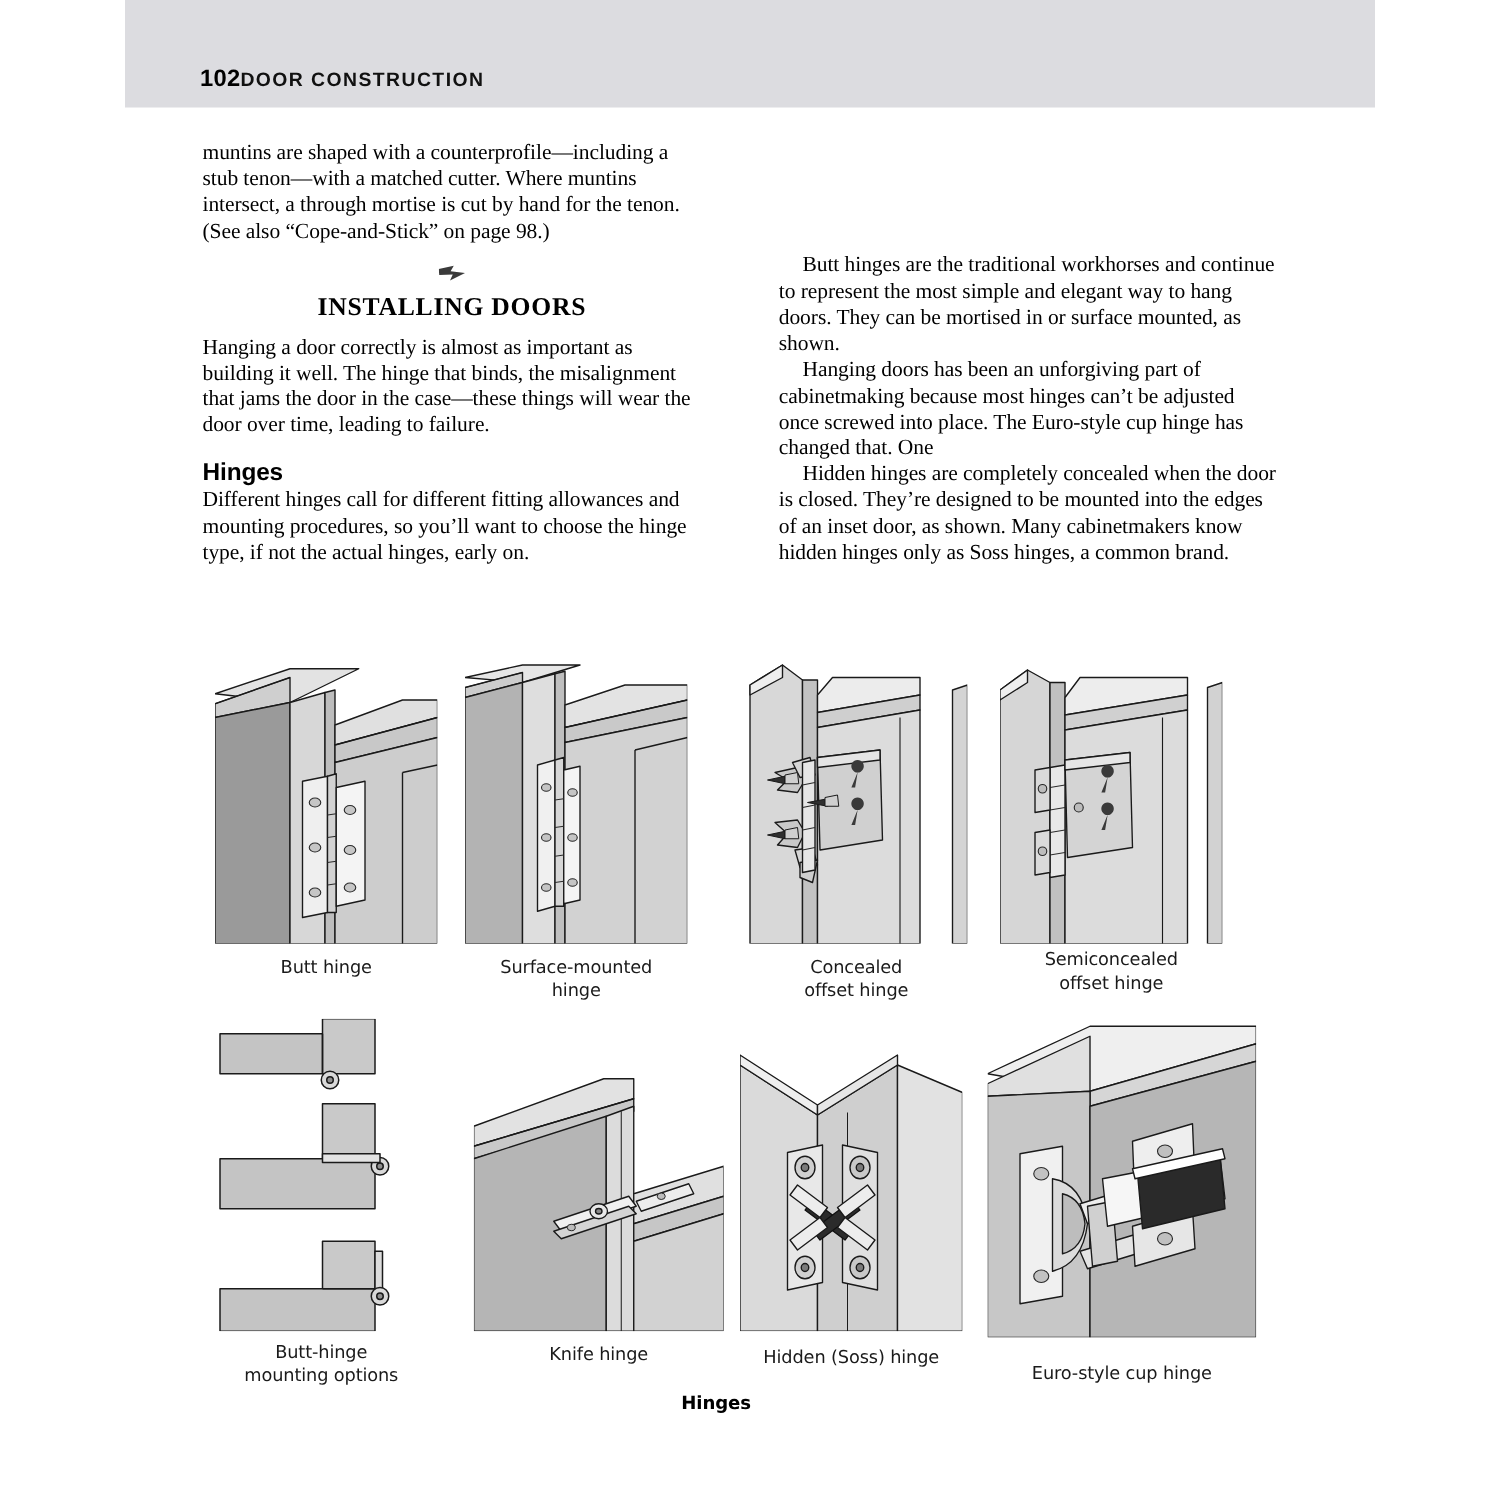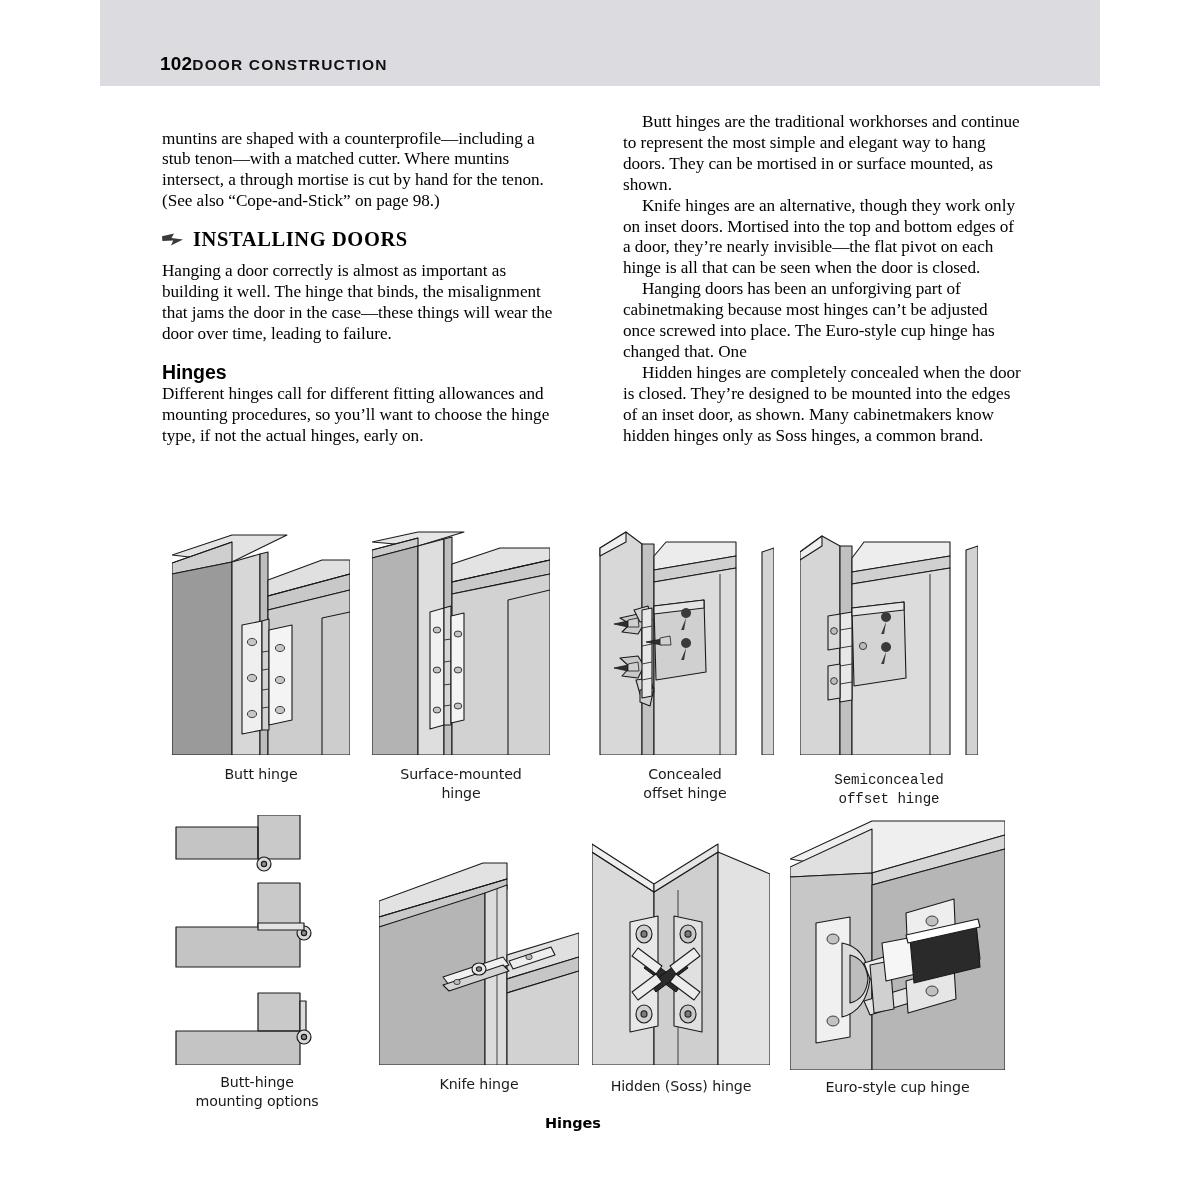--- a/index.html
+++ b/index.html
@@ -80,20 +80,21 @@
   h2.section-heading {
     margin: 0;
     padding: 0;
     font-family: "Liberation Serif", serif;
     font-weight: bold;
     font-size: 20.5px;
     letter-spacing: .6px;
     display: flex;
     align-items: center;
     gap: 10px;
+    flex-direction: column;
   }
   .arrow-bullet {
     display: inline-block;
     width: 21px;
     height: 13px;
     position: relative;
     flex: 0 0 auto;
   }
   .arrow-bullet svg { display: block; }
   h3.sub-heading {
@@ -172,21 +173,20 @@
 
       <div class="spacer-16"></div>
 
       <h3 class="sub-heading">Hinges</h3>
 
       <p class="body">Different hinges call for different fitting allowances and mounting procedures, so you’ll want to choose the hinge type, if not the actual hinges, early on.</p>
     </div>
 
     <div class="col">
       <p class="body indent">Butt hinges are the traditional workhorses and continue to represent the most simple and elegant way to hang doors. They can be mortised in or surface mounted, as shown.</p>
-      <p class="body indent">Knife hinges are an alternative, though they work only on inset doors. Mortised into the top and bottom edges of a door, they’re nearly invisible—the flat pivot on each hinge is all that can be seen when the door is closed.</p>
       <p class="body indent">Hanging doors has been an unforgiving part of cabinetmaking because most hinges can’t be adjusted once screwed into place. The Euro-style cup hinge has changed that. One</p>
       <p class="body indent">Hidden hinges are completely concealed when the door is closed. They’re designed to be mounted into the edges of an inset door, as shown. Many cabinetmakers know hidden hinges only as Soss hinges, a common brand.</p>
     </div>
 
   </div>
 </div>
 
 <div class="figure-area">
 
   <div class="fig" style="left:172px; top:5px; width:178px;">
@@ -374,21 +374,21 @@
           <g fill="#3a3a3a" stroke="none">
             <path d="M86 92 a5 5 0 1 1 .1 0 l-2 12 -3 0 z"></path>
             <path d="M86 122 a5 5 0 1 1 .1 0 l-2 12 -3 0 z"></path>
           </g>
           <g fill="#bbbbbb" stroke="#2a2a2a" stroke-width=".9">
             <ellipse cx="63" cy="116" rx="3.6" ry="3.6"></ellipse>
           </g>
         </g>
       </svg>
     </div>
-    <div class="caption" style="margin-top:16px; white-space:pre-line;font-family:Liberation Mono, monospace;">Semiconcealed
+    <div class="caption" style="margin-top:4px; white-space:pre-line;">Semiconcealed
 offset hinge</div>
   </div>
 
   <div class="fig" style="left:168px; top:290px; width:178px;">
     <div class="art">
       <svg class="svgart" width="178" height="250" viewBox="0 0 178 250" xmlns="http://www.w3.org/2000/svg">
         <g stroke="#1a1a1a" stroke-width="1.2" stroke-linejoin="round">
 
           <rect x="8" y="12" width="88" height="32" fill="#c4c4c4"></rect>
           <rect x="90" y="0" width="42" height="44" fill="#c9c9c9"></rect>
@@ -529,18 +529,18 @@
           </g>
 
           <polygon points="92,128 186,110 190,144 96,166" fill="#f6f6f6"></polygon>
 
           <polygon points="120,124 186,110 190,152 124,168" fill="#2a2a2a"></polygon>
 
           <polygon points="116,120 188,104 190,112 118,128" fill="#ffffff"></polygon>
         </g>
       </svg>
     </div>
-    <div class="caption" style="margin-top:8px;">Euro-style cup hinge</div>
+    <div class="caption" style="margin-top:20px;">Euro-style cup hinge</div>
   </div>
 
   <div class="fig-title" style="left:545px; top:590px;">Hinges</div>
 
 </div>
 
 </body></html>

